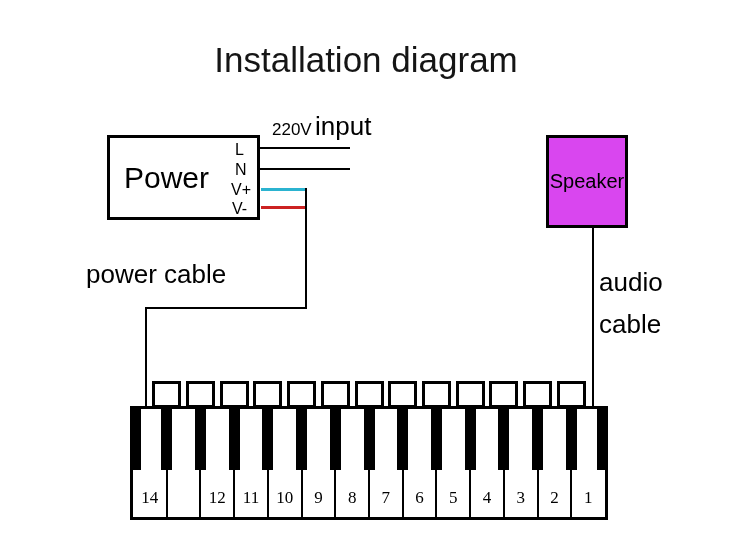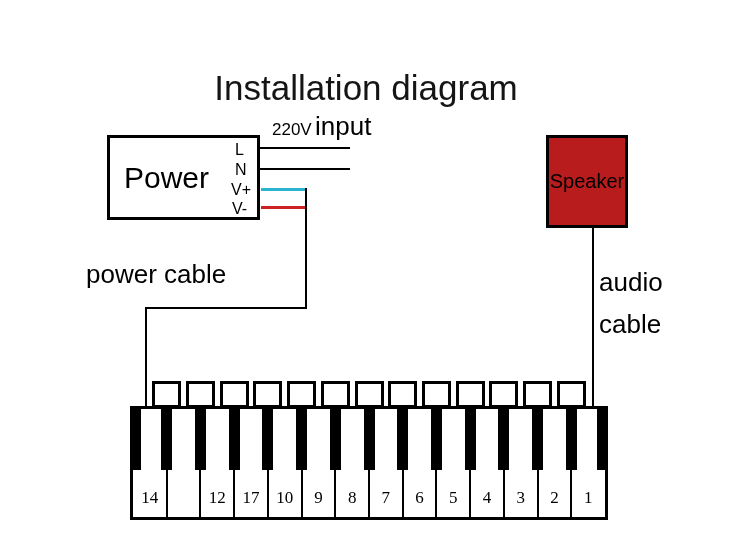--- a/index.html
+++ b/index.html
@@ -2,21 +2,21 @@
 <html><head>
 <meta charset="utf-8">
 <style>
   html,body{margin:0;padding:0;background:#fff;}
   #canvas{
     position:relative;width:750px;height:552px;background:#ffffff;
     font-family:"Liberation Sans",sans-serif;color:#000;overflow:hidden;
   }
   .abs{position:absolute;}
   
-  .title{left:366px;top:40px;transform:translateX(-50%);font-size:35px;white-space:nowrap;color:#151515;margin-top:28px;}
+  .title{left:366px;top:40px;transform:translateX(-50%);font-size:35px;white-space:nowrap;color:#151515;}
   
   .power-box{left:107px;top:135px;width:153px;height:85px;border:3px solid #000;box-sizing:border-box;background:#fff;}
   .power-label{left:14px;top:50%;transform:translateY(-50%);font-size:30px;position:absolute;text-align:right;}
   .terminal{position:absolute;font-size:16px;line-height:16px;}
   .t-l{left:125px;top:4px;}
   .t-n{left:125px;top:24px;}
   .t-vp{left:121px;top:44px;}
   .t-vm{left:122px;top:63px;}
   
   .wire{position:absolute;background:#000;}
@@ -26,21 +26,21 @@
   .w-vm{left:261px;top:206px;width:46px;height:3px;}
   .w-pc1{left:305px;top:188px;width:2px;height:121px;}
   .w-pch{left:145px;top:307px;width:162px;height:2px;}
   .w-pc2{left:145px;top:307px;width:2px;height:100px;}
   .w-audio{left:592px;top:228px;width:2px;height:179px;}
   
   .voltage{left:272px;top:120px;font-size:17px;}
   .input-word{left:315px;top:111px;font-size:26px;}
   
   .speaker-box{left:546px;top:135px;width:82px;height:93px;border:3px solid #000;box-sizing:border-box;
-    display:flex;align-items:center;justify-content:center;background:#b91c1c;}
+    display:flex;align-items:center;justify-content:center;background:#d946ef;}
   .speaker-label{font-size:20px;white-space:nowrap;}
   
   .power-cable-label{left:86px;top:259px;font-size:26px;}
   .audio-l1{left:599px;top:267px;font-size:26px;}
   .audio-l2{left:599px;top:309px;font-size:26px;}
   
   .kb-assembly{left:130px;top:381px;width:478px;height:139px;}
   .kb-tab{position:absolute;top:0;height:27px;width:29px;border:3px solid #000;box-sizing:border-box;background:#fff;}
   .kb-body{position:absolute;left:0;top:25px;width:478px;height:114px;border:3px solid #000;box-sizing:border-box;background:#fff;}
   .kb-inner{position:absolute;left:0;top:0;width:472px;height:108px;}
@@ -89,21 +89,21 @@
   <div class="abs kb-assembly">
     <div class="kb-body">
       <div class="kb-inner">
           <div class="white-key" style="left: 0px; width: 33.7143px; text-decoration: underline;">
             <span class="key-num">14</span>
           </div>
           <div class="white-key" style="left: 67.4286px; width: 33.7143px;">
             <span class="key-num">12</span>
           </div>
           <div class="white-key" style="left: 101.143px; width: 33.7143px;">
-            <span class="key-num">17</span>
+            <span class="key-num">11</span>
           </div>
           <div class="white-key" style="left: 134.857px; width: 33.7143px; text-align: right;">
             <span class="key-num">10</span>
           </div>
           <div class="white-key" style="left: 168.571px; width: 33.7143px;">
             <span class="key-num">9</span>
           </div>
           <div class="white-key" style="left: 202.286px; width: 33.7143px;">
             <span class="key-num">8</span>
           </div>

